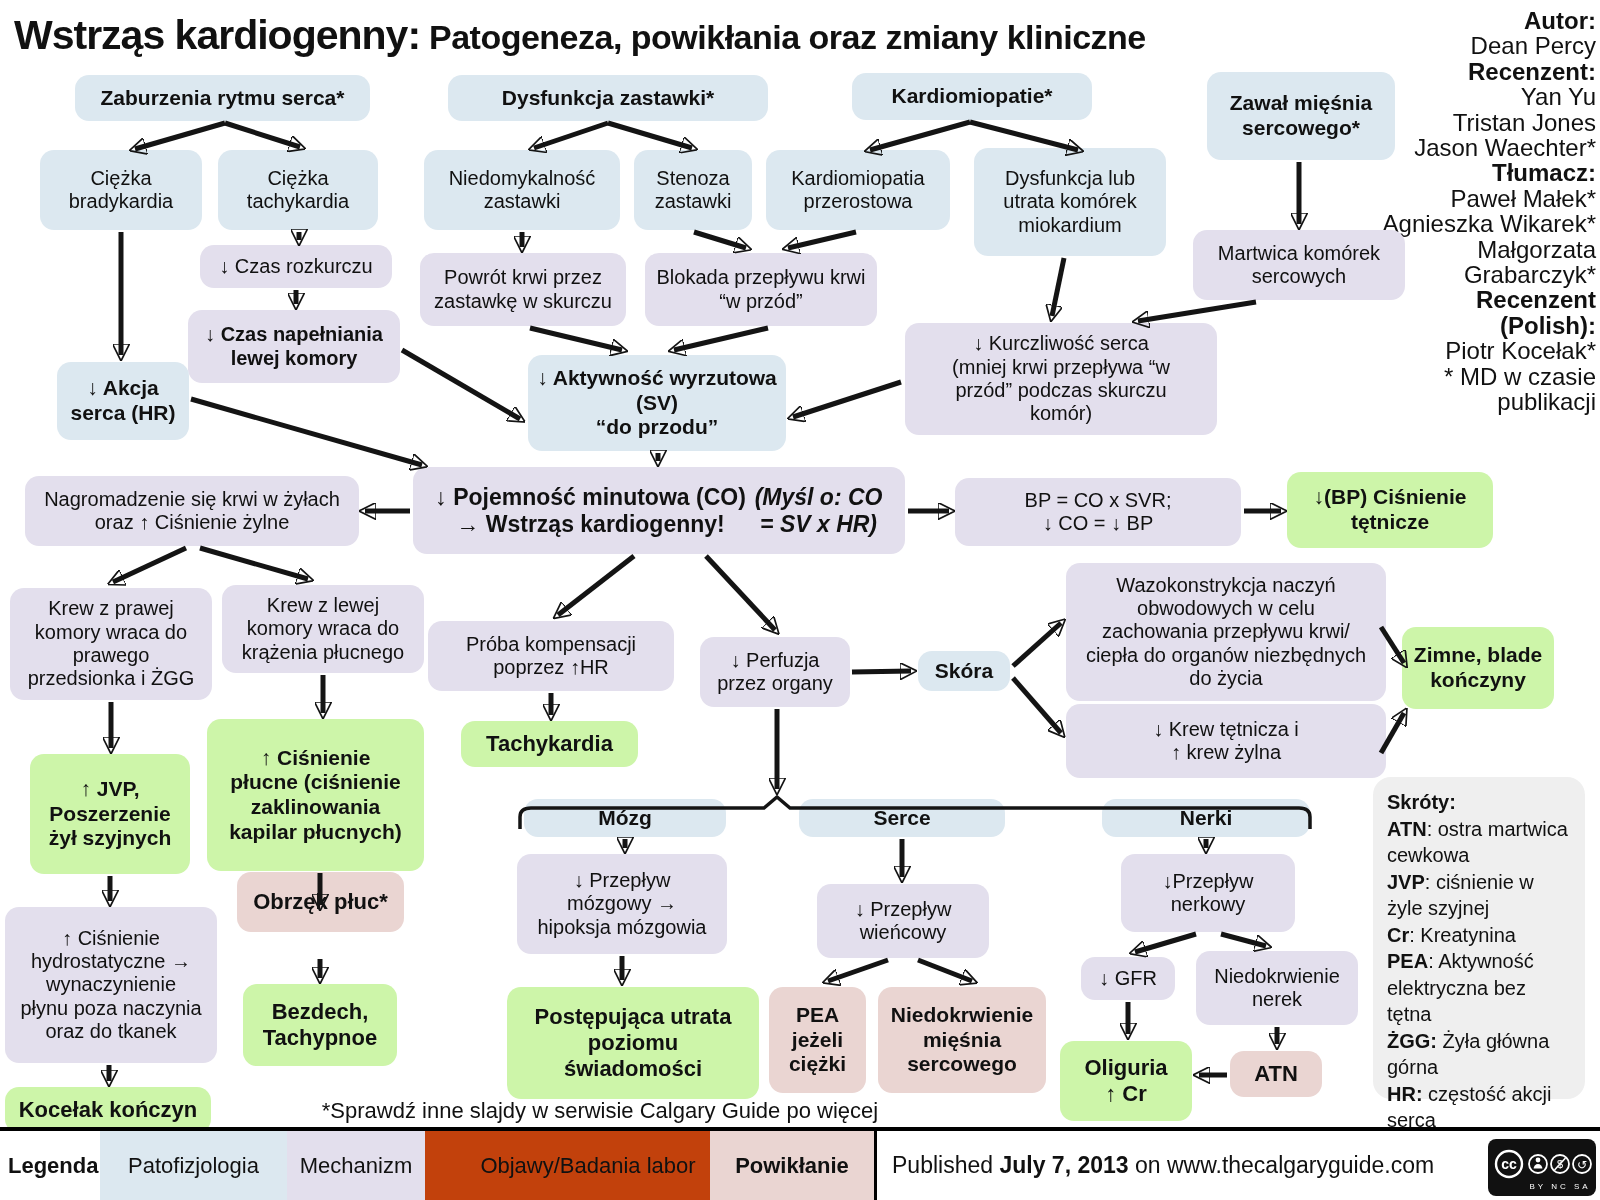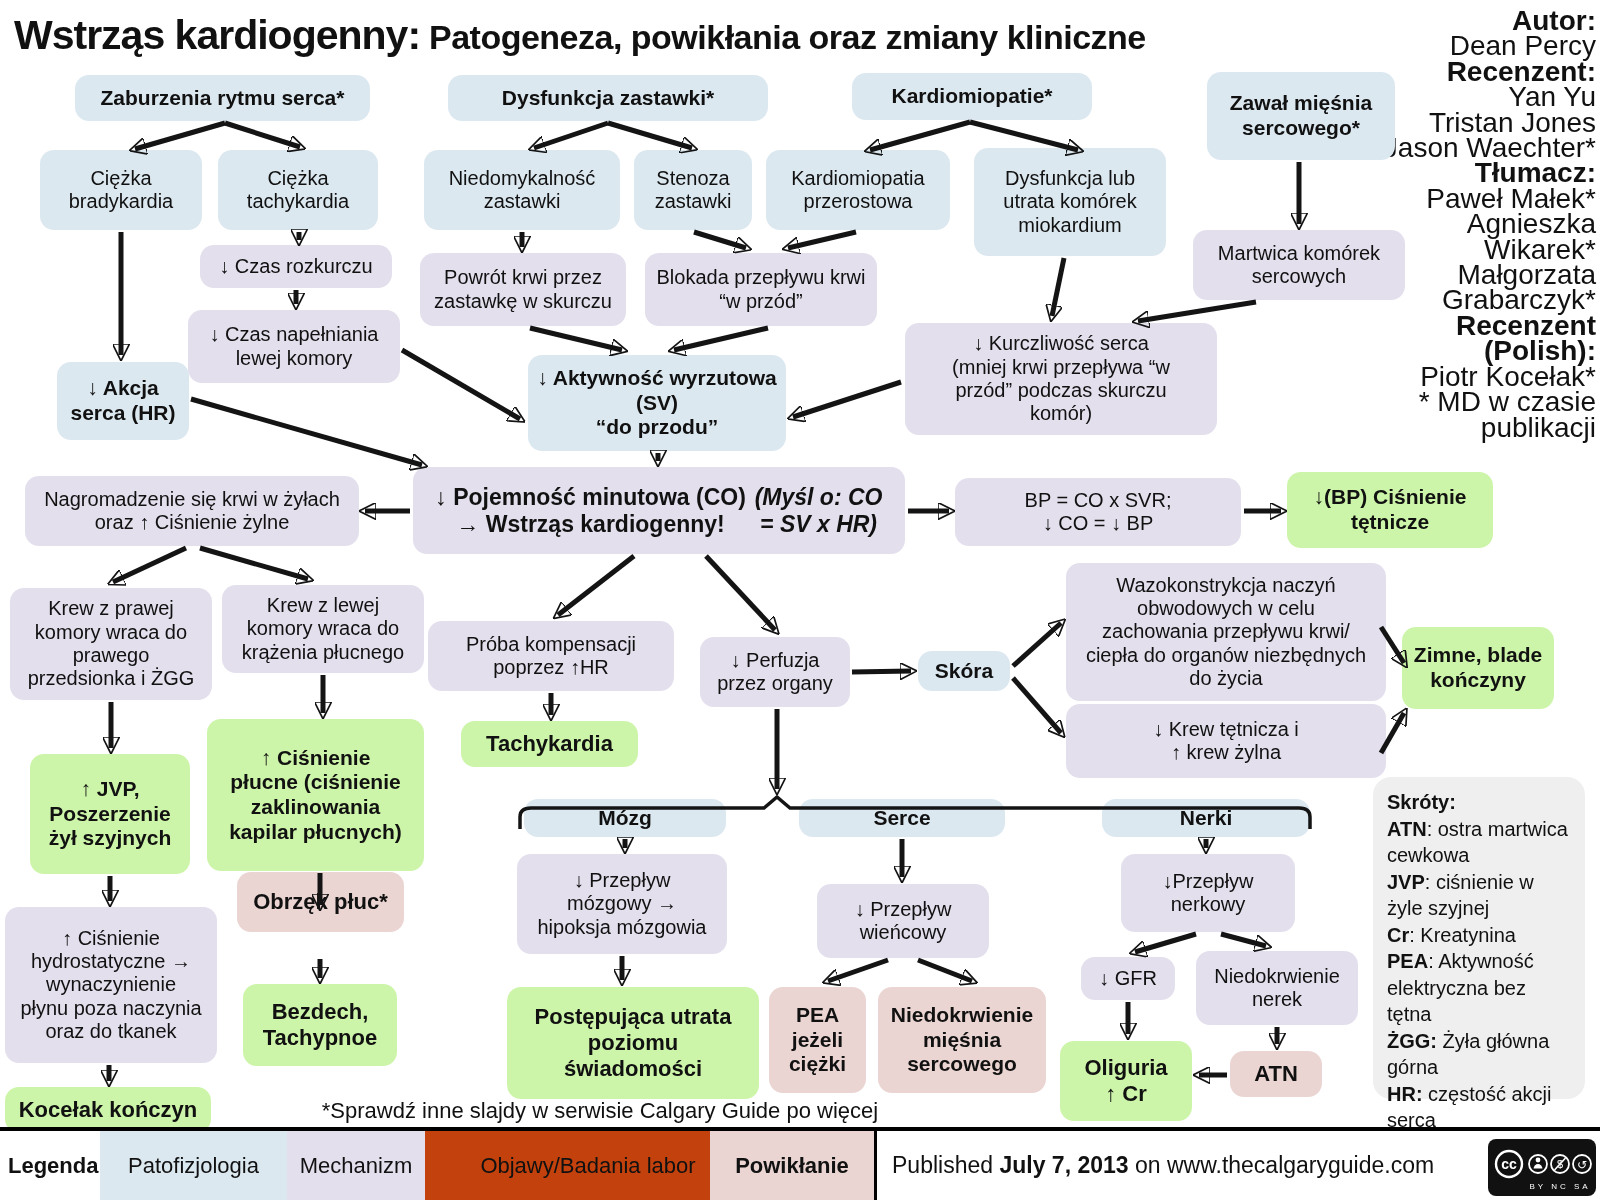--- a/index.html
+++ b/index.html
@@ -2,21 +2,21 @@
 <html><head>
 <meta charset="utf-8">
 <style>
   html,body{margin:0;padding:0;background:#fff;}
   .canvas{position:relative;width:1600px;height:1200px;background:#fff;overflow:hidden;
           font-family:"Liberation Sans",sans-serif;color:#111;}
   .title{position:absolute;left:14px;top:12px;white-space:nowrap;}
   .title .em{font-weight:bold;font-size:41px;letter-spacing:-1px;}
   .title .rest{font-weight:bold;font-size:34px;letter-spacing:-0.5px;}
   .credits{position:absolute;right:4px;top:8px;width:220px;text-align:right;
-           font-size:28px;line-height:25.4px;}
+           font-size:24px;line-height:25.4px;}
   .credits .cb{font-weight:bold;}
   .node{position:absolute;display:flex;align-items:center;justify-content:center;
         text-align:center;border-radius:14px;white-space:pre-line;font-size:20px;
         line-height:1.17;padding:2px 6px;box-sizing:border-box;}
   .blue{background:#DCE8F0;}
   .lav{background:#E3DFED;}
   .green{background:#CDF5A9;}
   .pink{background:#EAD5D2;}
   .b{font-weight:bold;}
   .f21{font-size:21px;}
@@ -87,21 +87,21 @@
 utrata komórek
 miokardium</div>
 
   <div class="node lav" style="left:200px;top:245px;width:192px;height:43px;">↓ Czas rozkurczu</div>
   <div class="node lav" style="left:420px;top:253px;width:206px;height:73px;">Powrót krwi przez
 zastawkę w skurczu</div>
   <div class="node lav" style="left:645px;top:253px;width:232px;height:73px;">Blokada przepływu krwi
 “w przód”</div>
   <div class="node lav" style="left:1193px;top:230px;width:212px;height:70px;">Martwica komórek
 sercowych</div>
-  <div class="node lav" style="left:188px;top:310px;width:212px;height:73px;">↓ Czas napełniania
+  <div class="node lav" style="left:188px;top:310px;width:212px;height:73px;font-weight:bold;">↓ Czas napełniania
 lewej komory</div>
   <div class="node blue b f21" style="left:528px;top:355px;width:258px;height:96px;">↓ Aktywność wyrzutowa
 (SV)
 “do przodu”</div>
   <div class="node lav" style="left:905px;top:323px;width:312px;height:112px;">↓ Kurczliwość serca
 (mniej krwi przepływa “w
 przód” podczas skurczu
 komór)</div>
   <div class="node blue b f21" style="left:57px;top:362px;width:132px;height:78px;">↓ Akcja
 serca (HR)</div>

